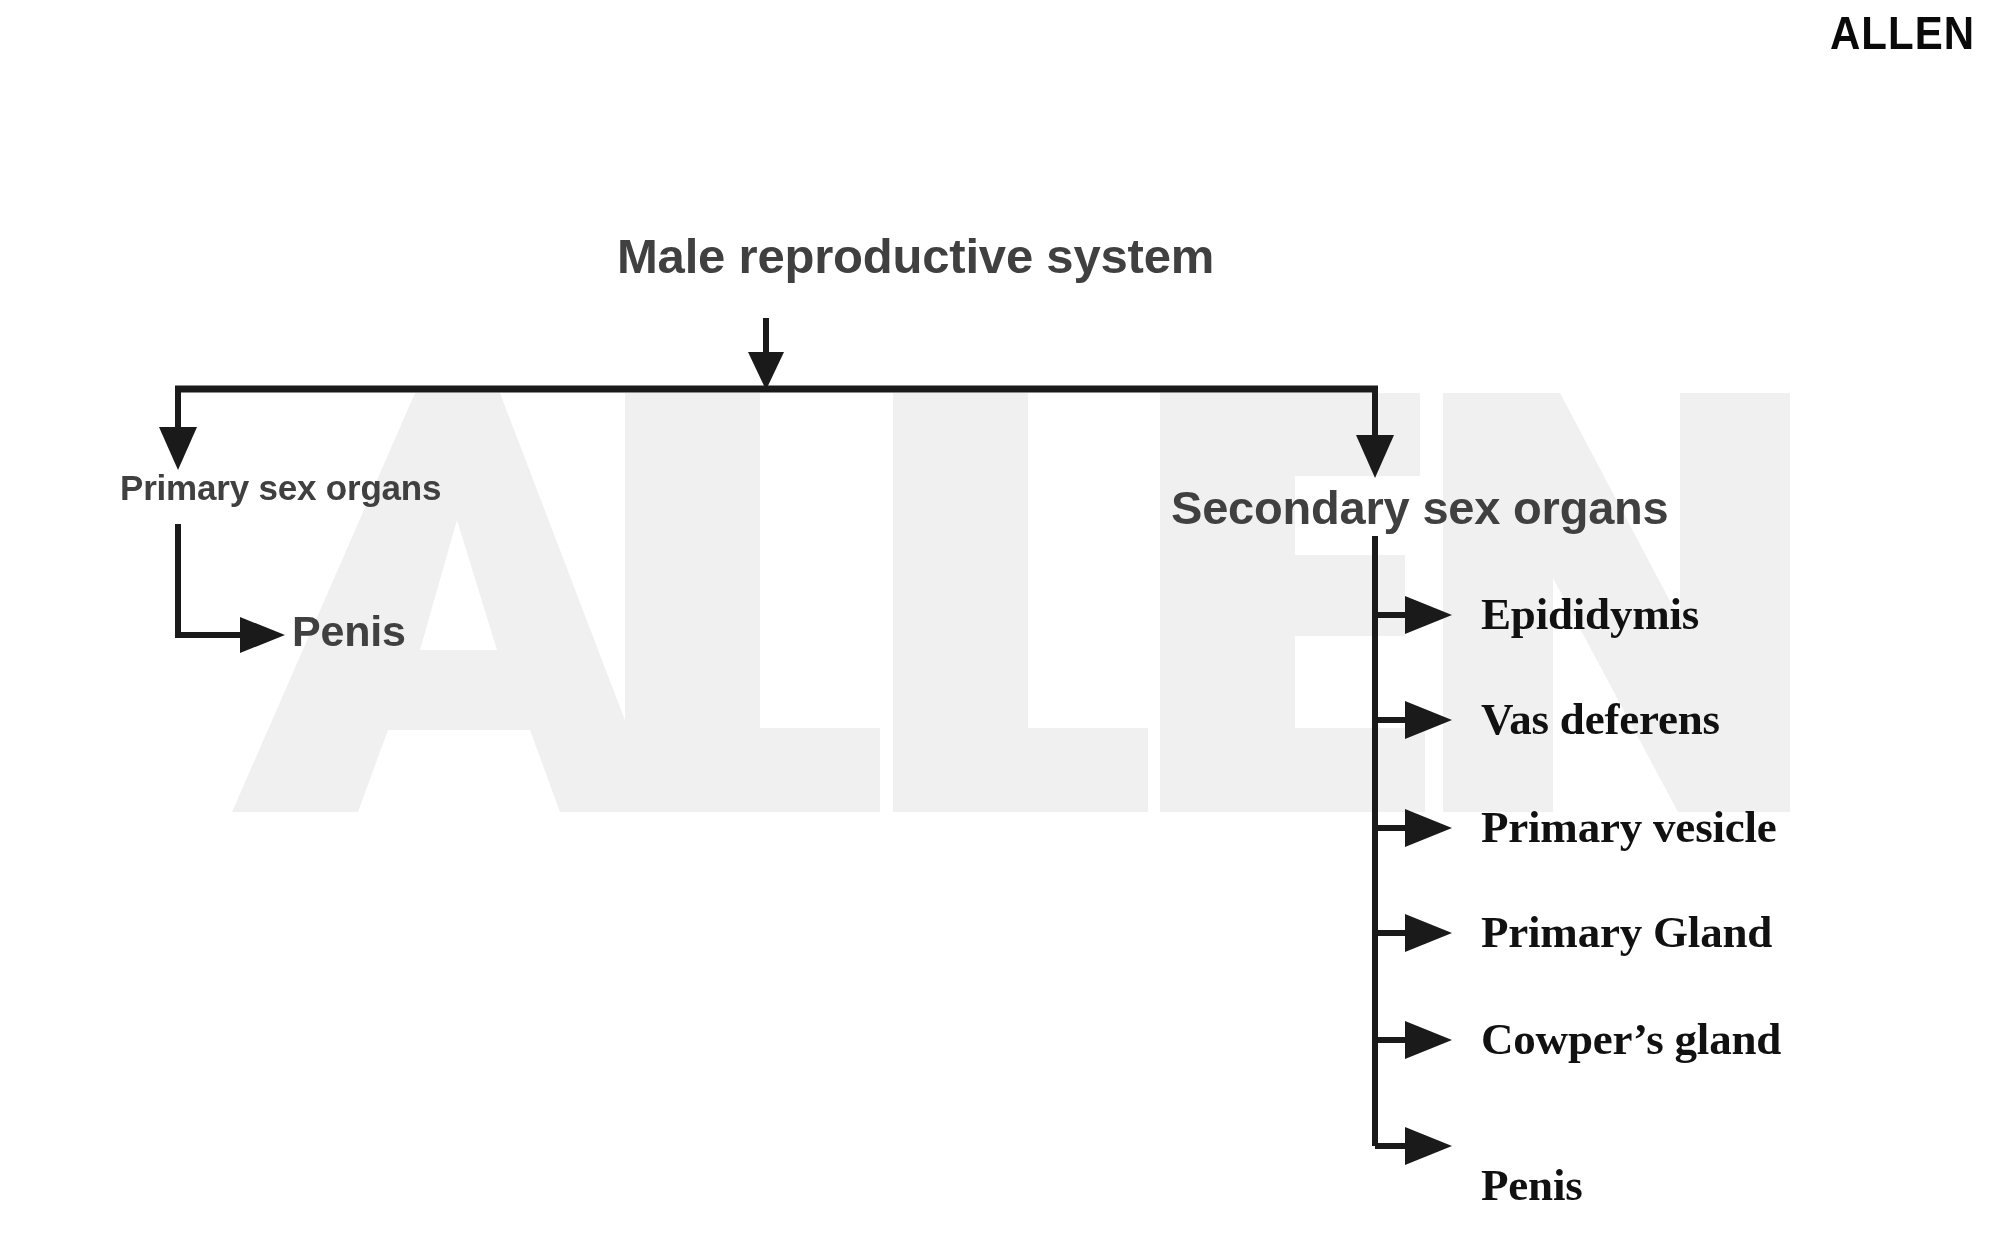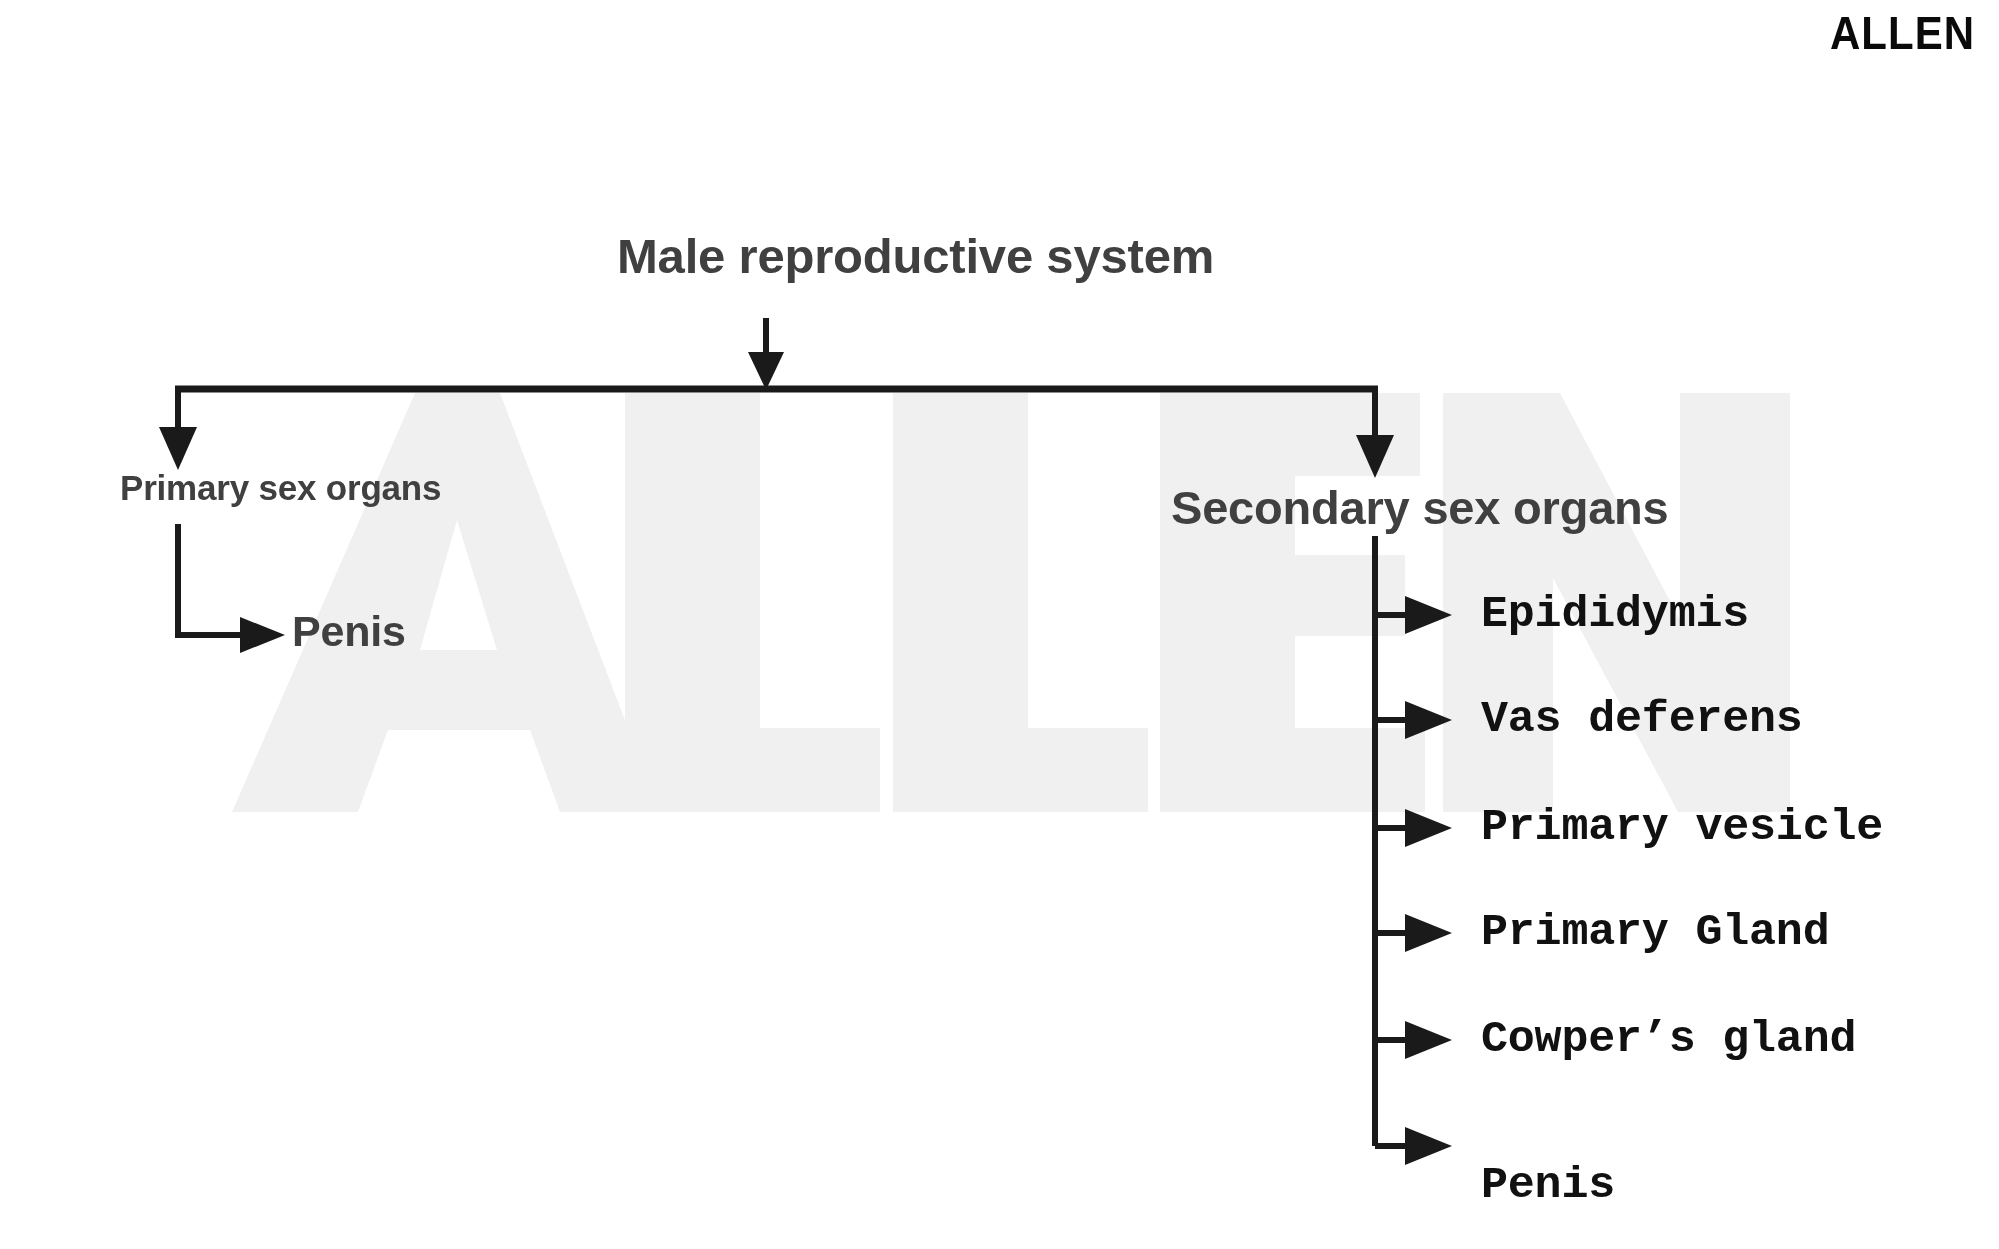--- a/index.html
+++ b/index.html
@@ -82,21 +82,21 @@
     left: 292px;
     top: 610px;
     font-size: 43px;
     letter-spacing: -0.2px;
   }
   .leaf {
     position: absolute;
     left: 1481px;
     white-space: nowrap;
     color: #111111;
-    font-family: Liberation Mono, monospace;
+    font-family: Liberation Serif, serif;
     font-weight: bold;
     font-size: 45px;
     letter-spacing: -0.2px;
     line-height: 1;
   }
 </style>
 </head>
 <body>
 
 <div id="canvas">

